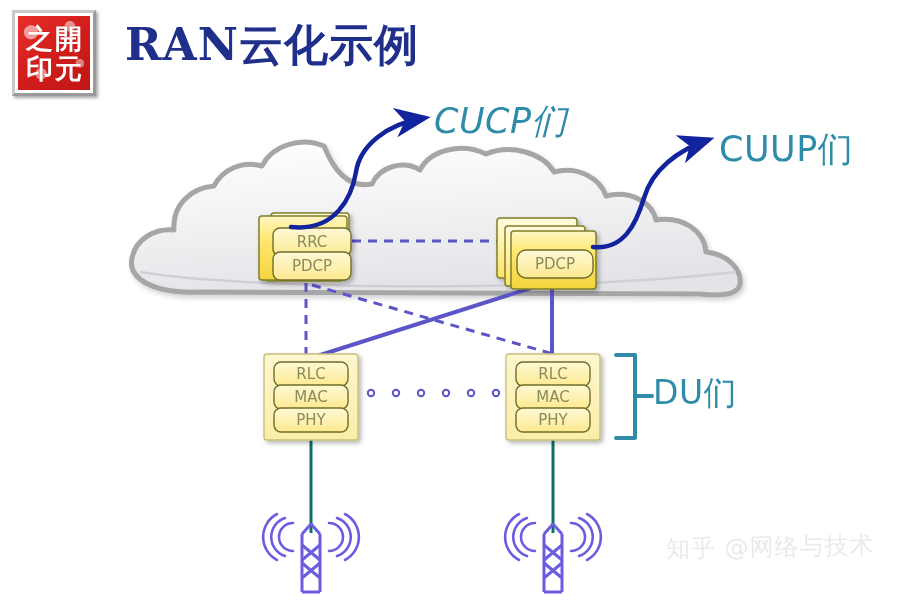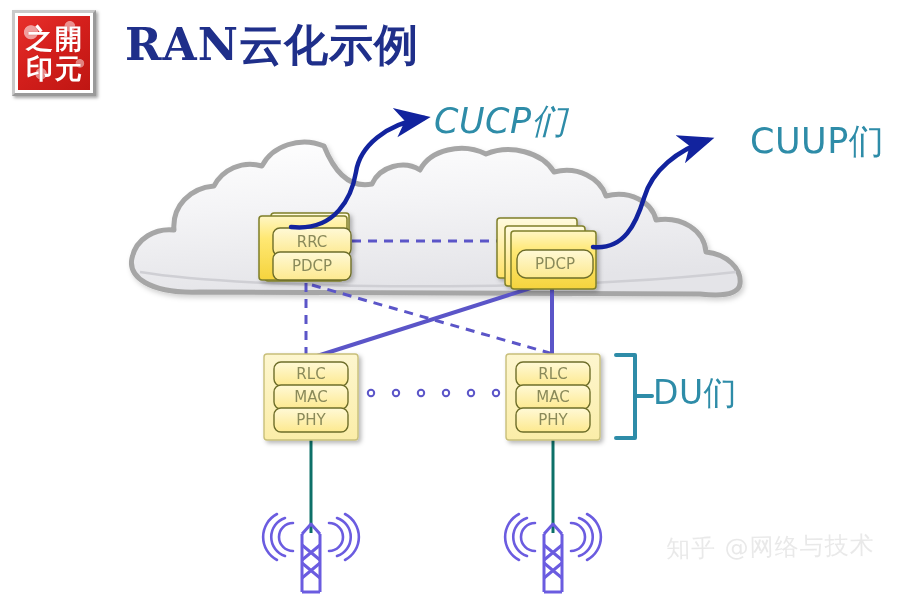--- a/index.html
+++ b/index.html
@@ -88,21 +88,21 @@
   
   .callout {
     position: absolute;
     font-family: "DejaVu Sans", "Liberation Sans", sans-serif;
     font-size: 35px;
     color: #2e8ca8;
     white-space: nowrap;
     letter-spacing: 0.5px;
   }
   #label-cucp { left: 434px; top: 98px; font-style: italic; }
-  #label-cuup { left: 719px; top: 118px; margin-left: 31px; }
+  #label-cuup { left: 719px; top: 126px; }
   #label-du   { left: 653px; top: 371px; font-size: 33px; }
 
   
   .layer-text {
     font-family: "DejaVu Sans", "Liberation Sans", sans-serif;
     font-size: 15px;
     fill: #8a8a5a;
   }
 
   

